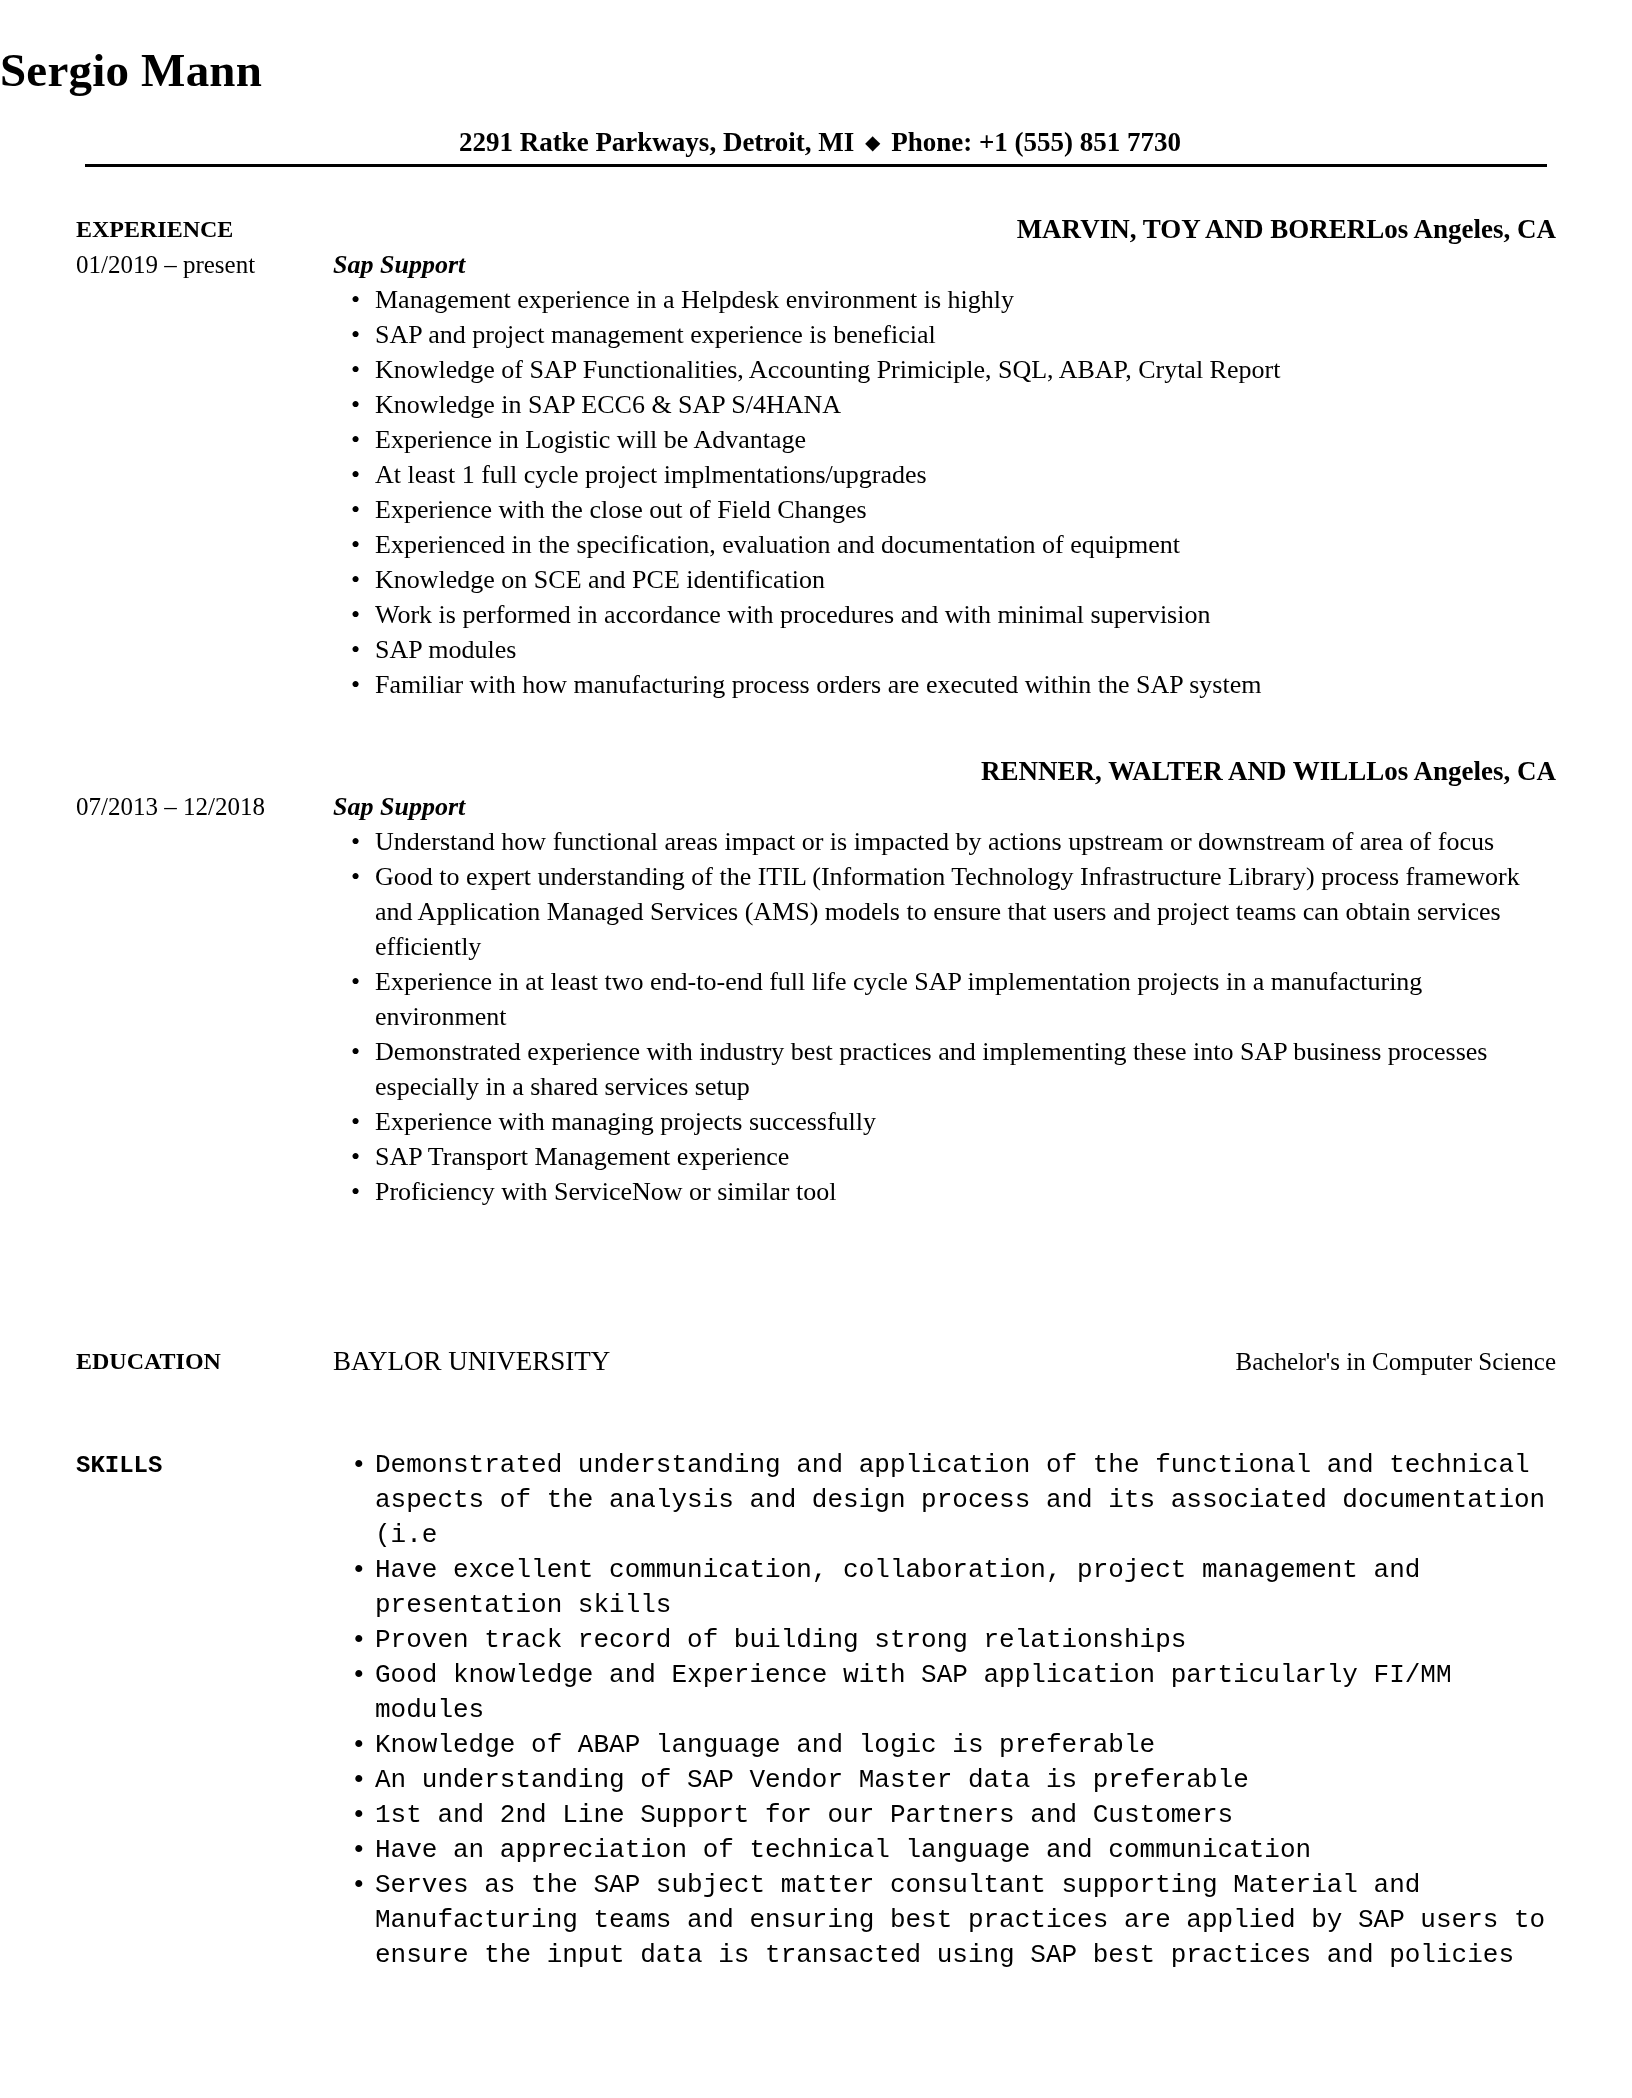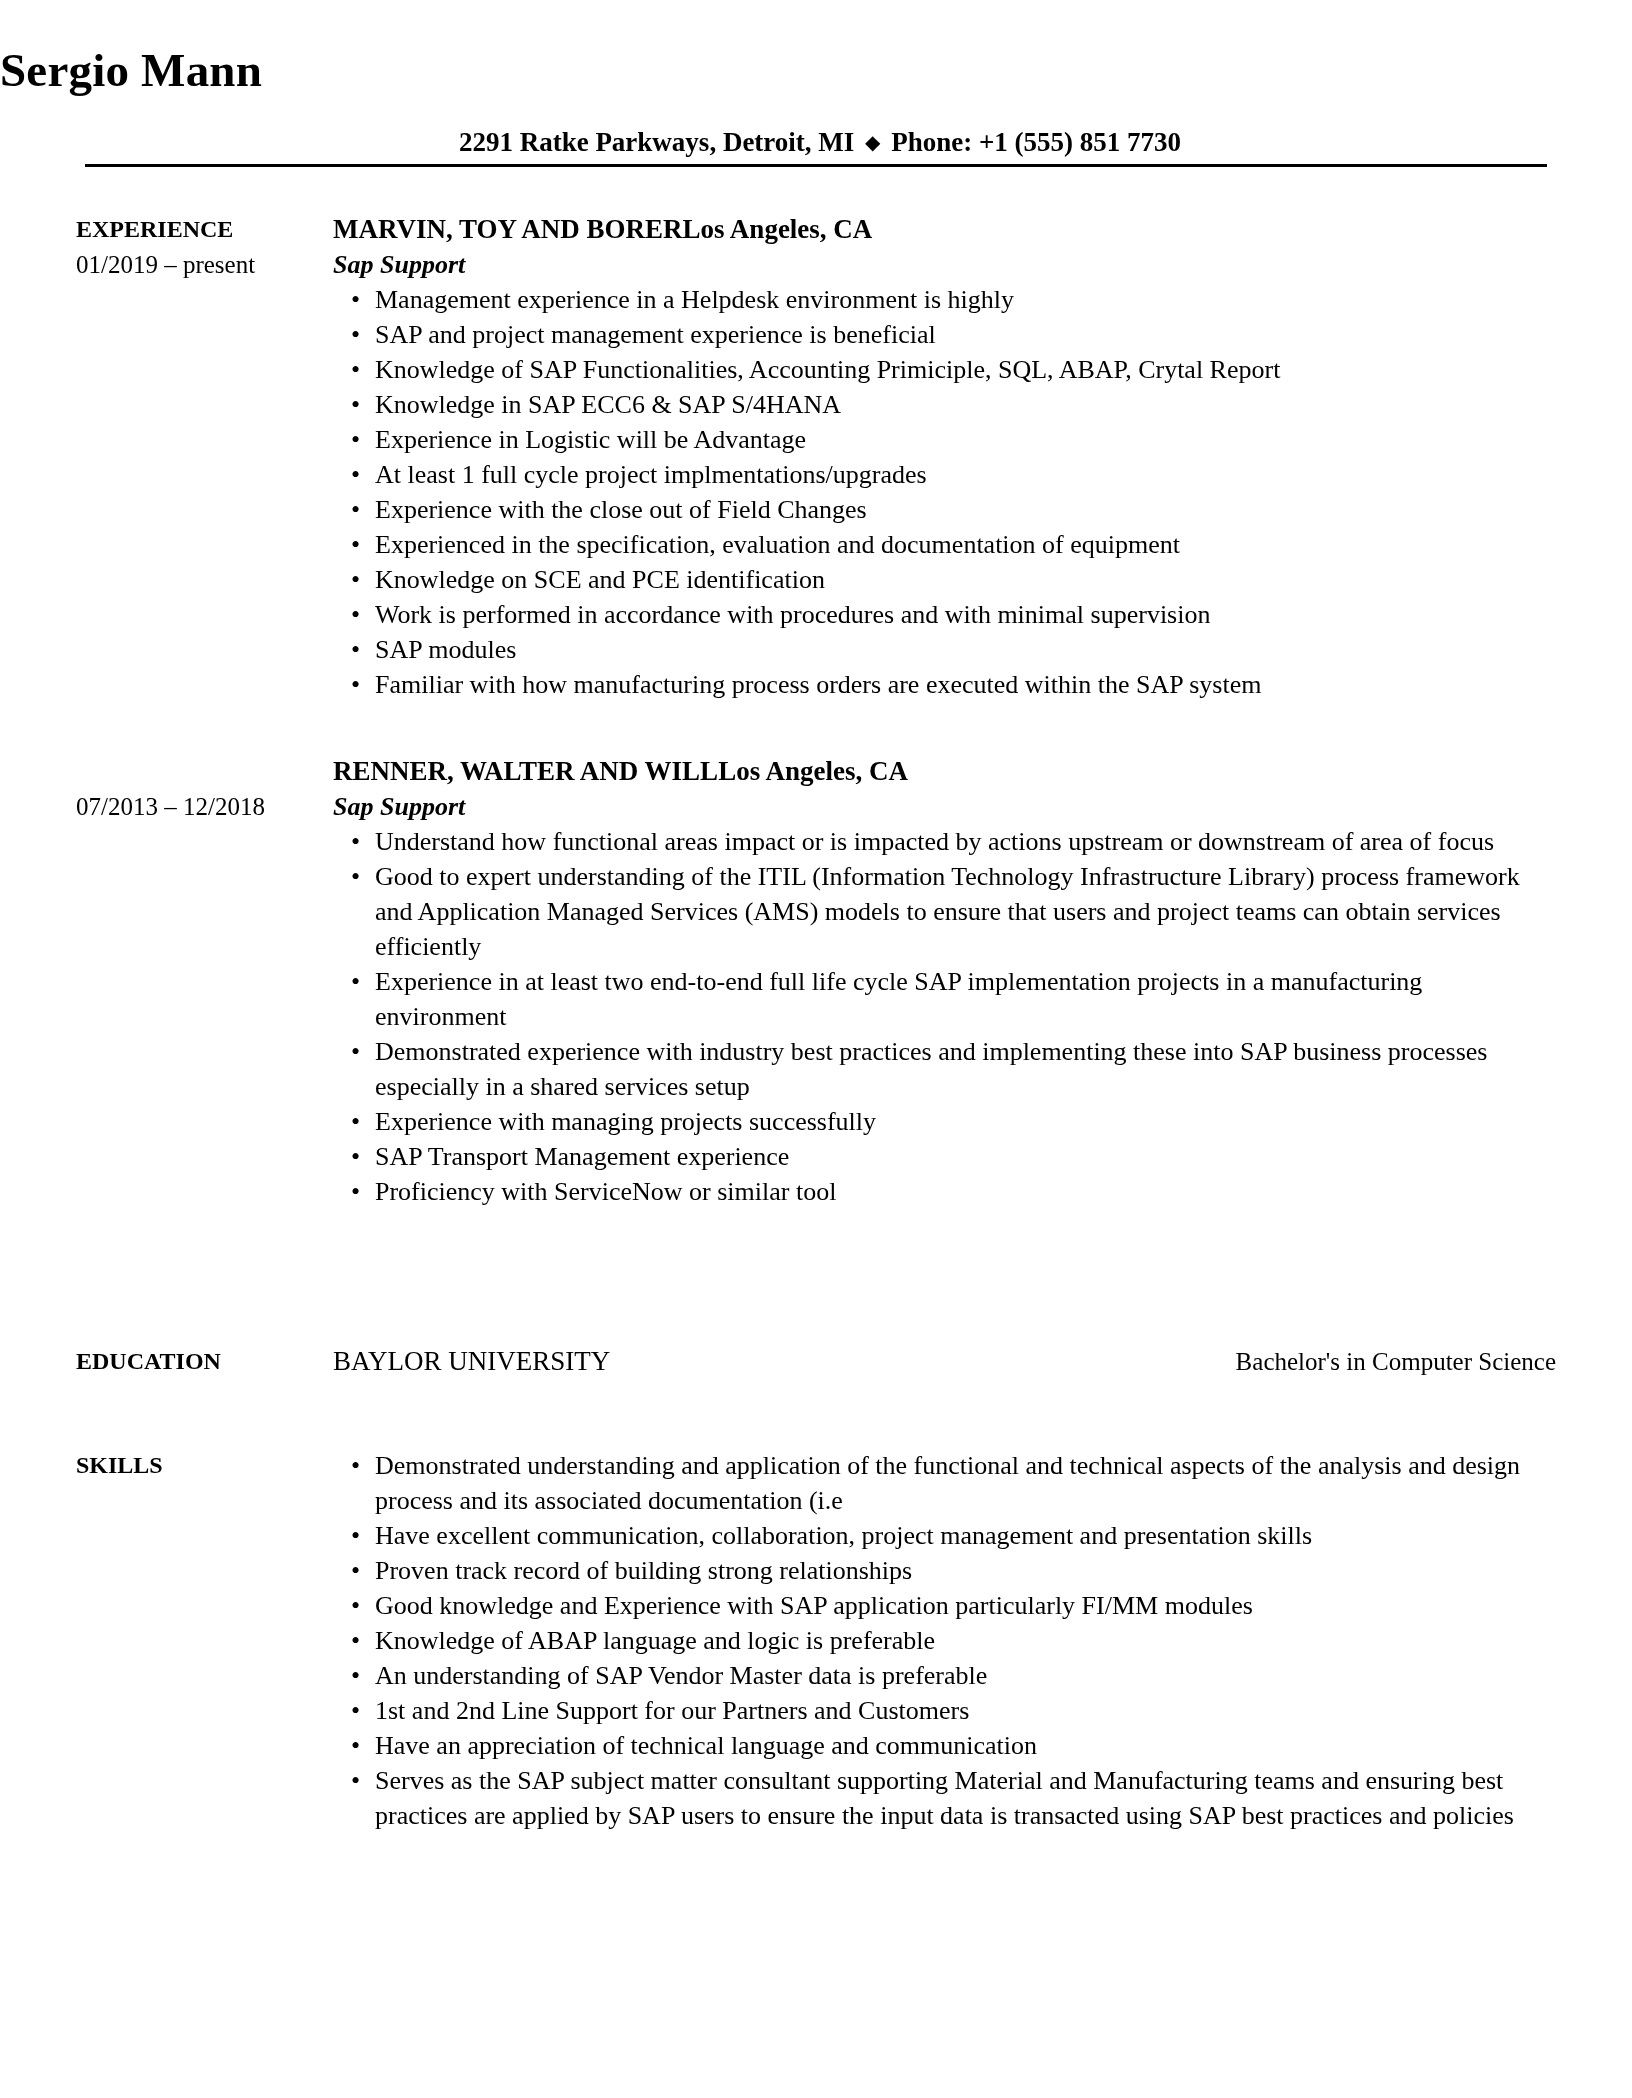--- a/index.html
+++ b/index.html
@@ -68,21 +68,21 @@
       font-size: 24px;
       font-weight: bold;
       line-height: 35px;
     }
     .date {
       font-size: 25px;
       line-height: 35px;
     }
     .head-line {
       display: flex;
-      justify-content: flex-start;
+      justify-content: flex-end;
       font-size: 27px;
       font-weight: bold;
       line-height: 35px;
     }
     .edu-line {
       display: flex;
       justify-content: space-between;
       font-weight: normal;
       line-height: 35px;
     }
@@ -186,21 +186,21 @@
     </div>
     <div class="right-col">
       <div class="edu-line">
         <span class="school">BAYLOR UNIVERSITY</span>
         <span class="degree">Bachelor's in Computer Science</span>
       </div>
     </div>
   </div>
 </div>
 
-<div class="section" style="top:1448px;">
+<div class="section" style="top:1448px;font-family:Liberation Mono, monospace;">
   <div class="row">
     <div class="left-col">
       <div class="sec-label">SKILLS</div>
     </div>
     <div class="right-col">
       <ul class="bullets">
         <li>Demonstrated understanding and application of the functional and technical aspects of the analysis and design process and its associated documentation (i.e</li>
         <li>Have excellent communication, collaboration, project management and presentation skills</li>
         <li>Proven track record of building strong relationships</li>
         <li>Good knowledge and Experience with SAP application particularly FI/MM modules</li>

